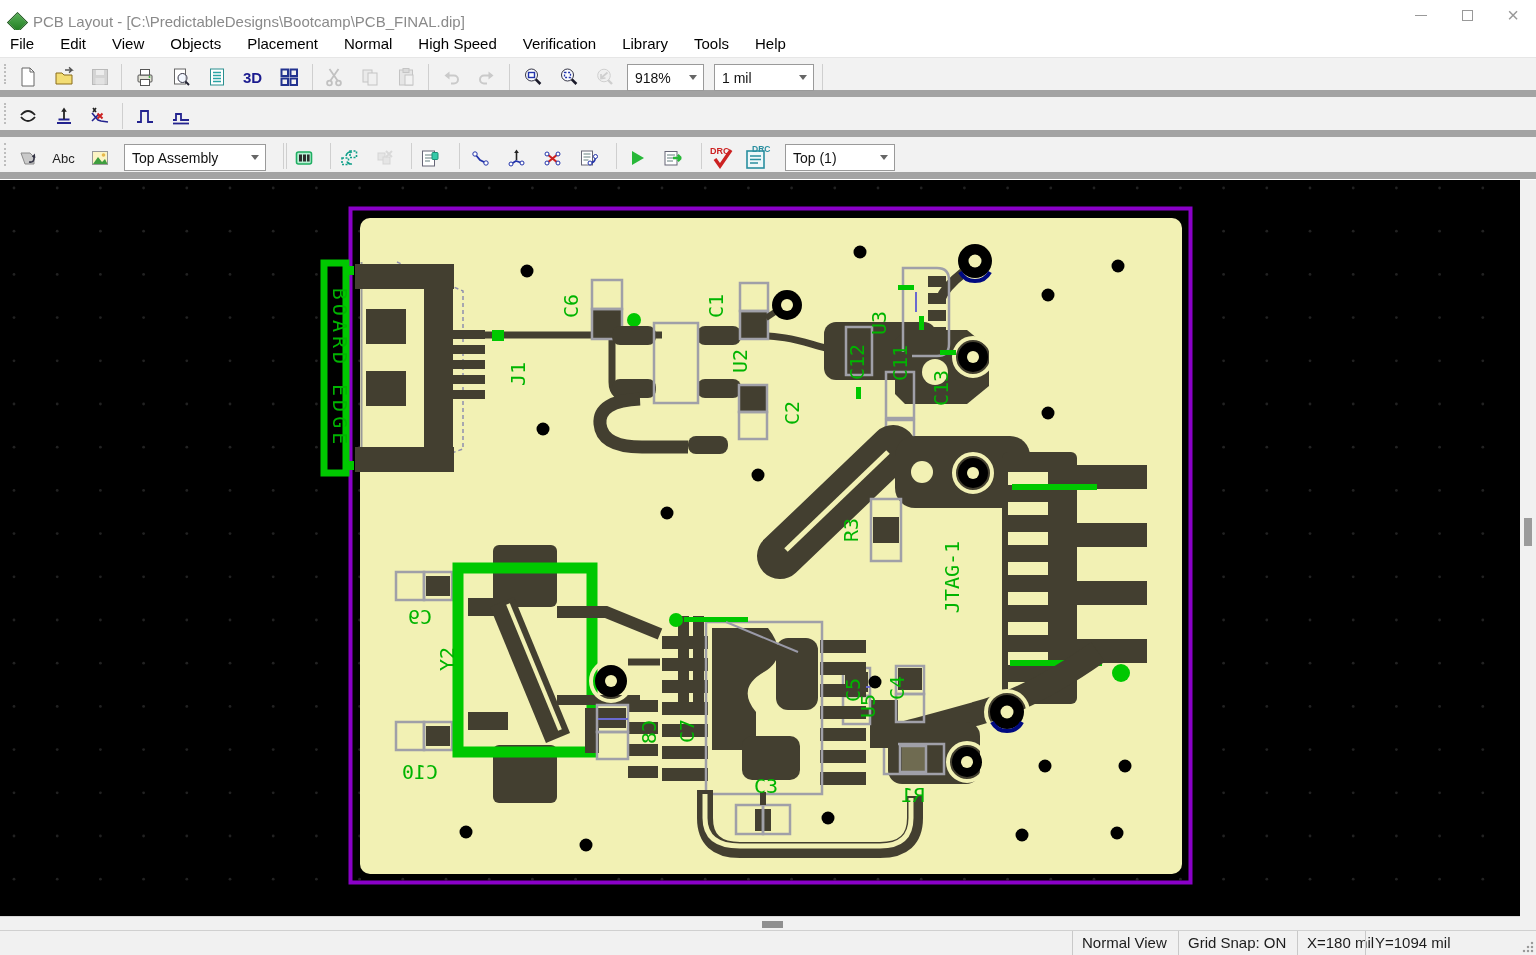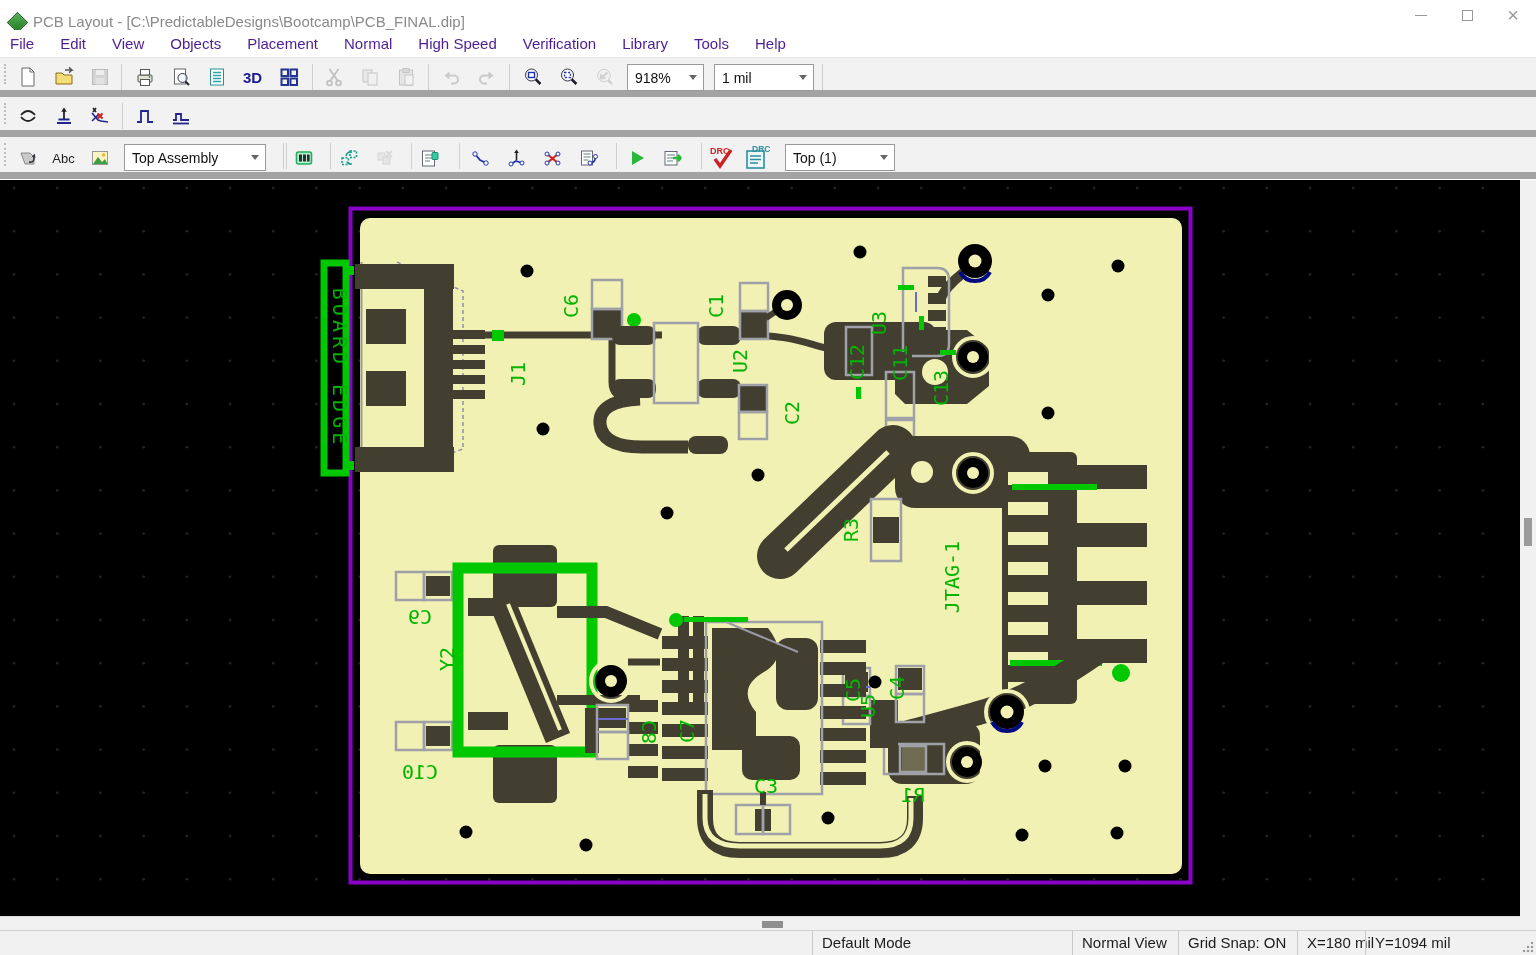--- a/index.html
+++ b/index.html
@@ -9,21 +9,21 @@
   *{box-sizing:border-box;margin:0;padding:0}
   html,body{width:1536px;height:955px;overflow:hidden;font-family:"Liberation Sans",sans-serif;background:#fff}
   .titlebar{position:absolute;left:0;top:0;width:1536px;height:30px;background:#fff;display:flex;align-items:flex-end}
   .logo{width:15px;height:15px;margin:0 8px 0 10px;background:linear-gradient(135deg,#57b057,#1e7a1e);transform:rotate(45deg);border:1px solid #145214}
   .wtitle{font-size:15px;color:#8a8a8a}
   .wbtns{margin-left:auto;display:flex}
   .wbtn{width:46px;height:30px;display:flex;align-items:center;justify-content:center;color:#999;font-size:16px}
   .wbtn .sq{width:11px;height:11px;border:1px solid #999}
   .wbtn .mn{width:12px;height:1px;background:#999;display:block}
   .menubar{position:absolute;left:0;top:30px;width:1536px;height:28px;background:#fff;display:flex;align-items:center;border-bottom:1px solid #e6e6e6}
-  .mitem{font-size:15px;color:#4c1d95;padding:0 13px;height:28px;line-height:28px}
+  .mitem{font-size:15px;color:#000000;padding:0 13px;height:28px;line-height:28px}
   .trow{position:absolute;left:0;width:1536px;background:#f2f2f2;border-bottom:7px solid #a3a3a3}
   #trow1{top:58px;height:39px}
   #trow2{top:97px;height:40px}
   #trow3{top:137px;height:42px}
   .grip{position:absolute;left:4px;top:6px;bottom:6px;width:3px;border-left:2px dotted #bdbdbd}
   .tbtn{position:absolute;top:3px;width:33px;height:32px;display:flex;align-items:center;justify-content:center}
   .tsep{position:absolute;top:6px;width:1px;height:26px;background:#cfcfcf}
   .combo{position:absolute;top:6px;height:27px;background:#fff;border:1px solid #9a9a9a;display:flex;align-items:center}
   .combo .cv{flex:1;font-size:14px;color:#111;padding-left:7px;white-space:nowrap;overflow:hidden}
   .combo .chev{width:20px;display:flex;align-items:center;justify-content:center}
@@ -1234,19 +1234,18 @@
 
 <div class="vscroll">
     <div class="vthumb"></div>
   </div>
 <div class="hscroll">
     <div class="hthumb"></div>
   </div>
 <div class="scorner"></div>
 
 <div class="statusbar">
-  <div class="scell" style="left:812px;width:260px">Default Mode</div>
   <div class="scell" style="left:1072px;width:106px">Normal View</div>
   <div class="scell" style="left:1178px;width:119px">Grid Snap: ON</div>
   <div class="scell" style="left:1297px;width:120px">X=180 mil</div>
   <div class="scell" style="left:1365px;width:119px">Y=1094 mil</div>
   <div class="sgrip"></div>
 </div>
 
 </body></html>

